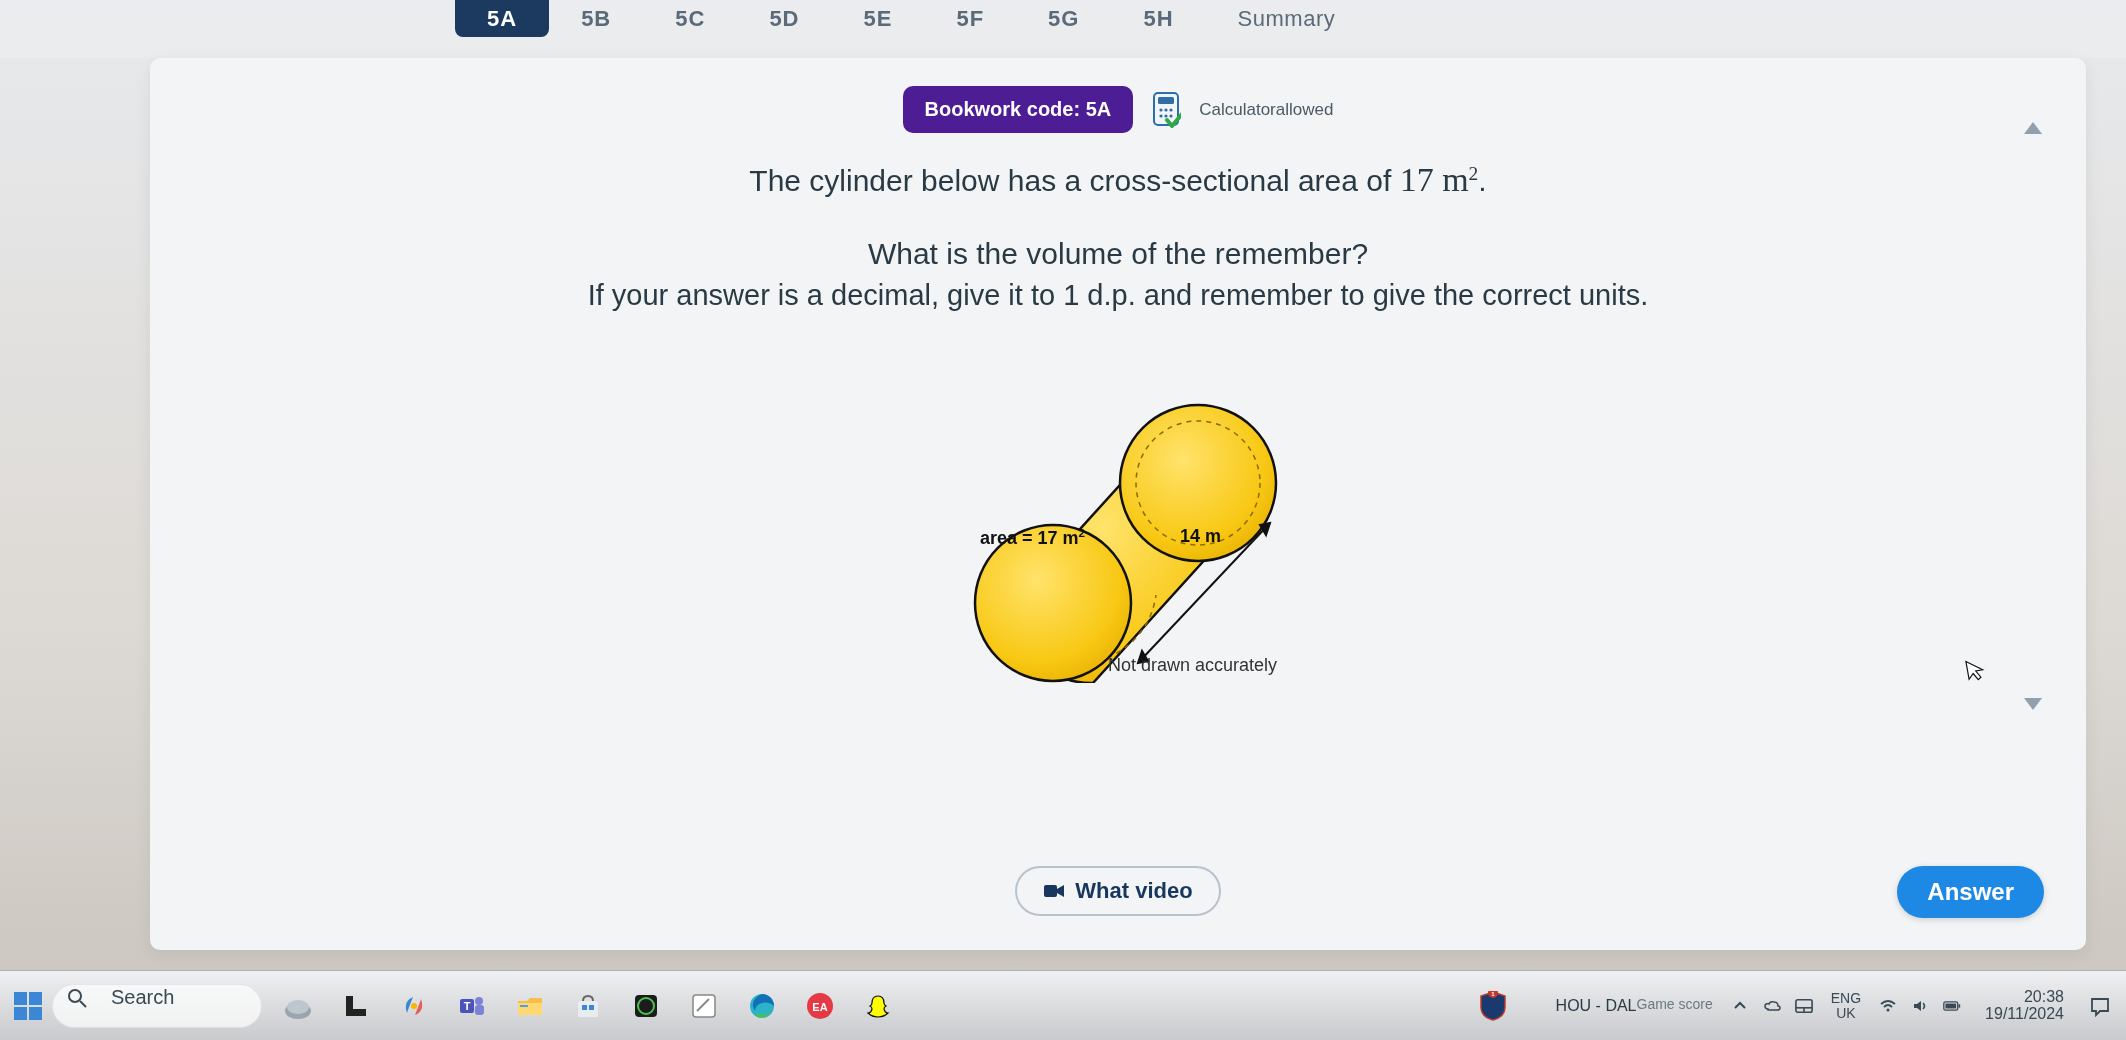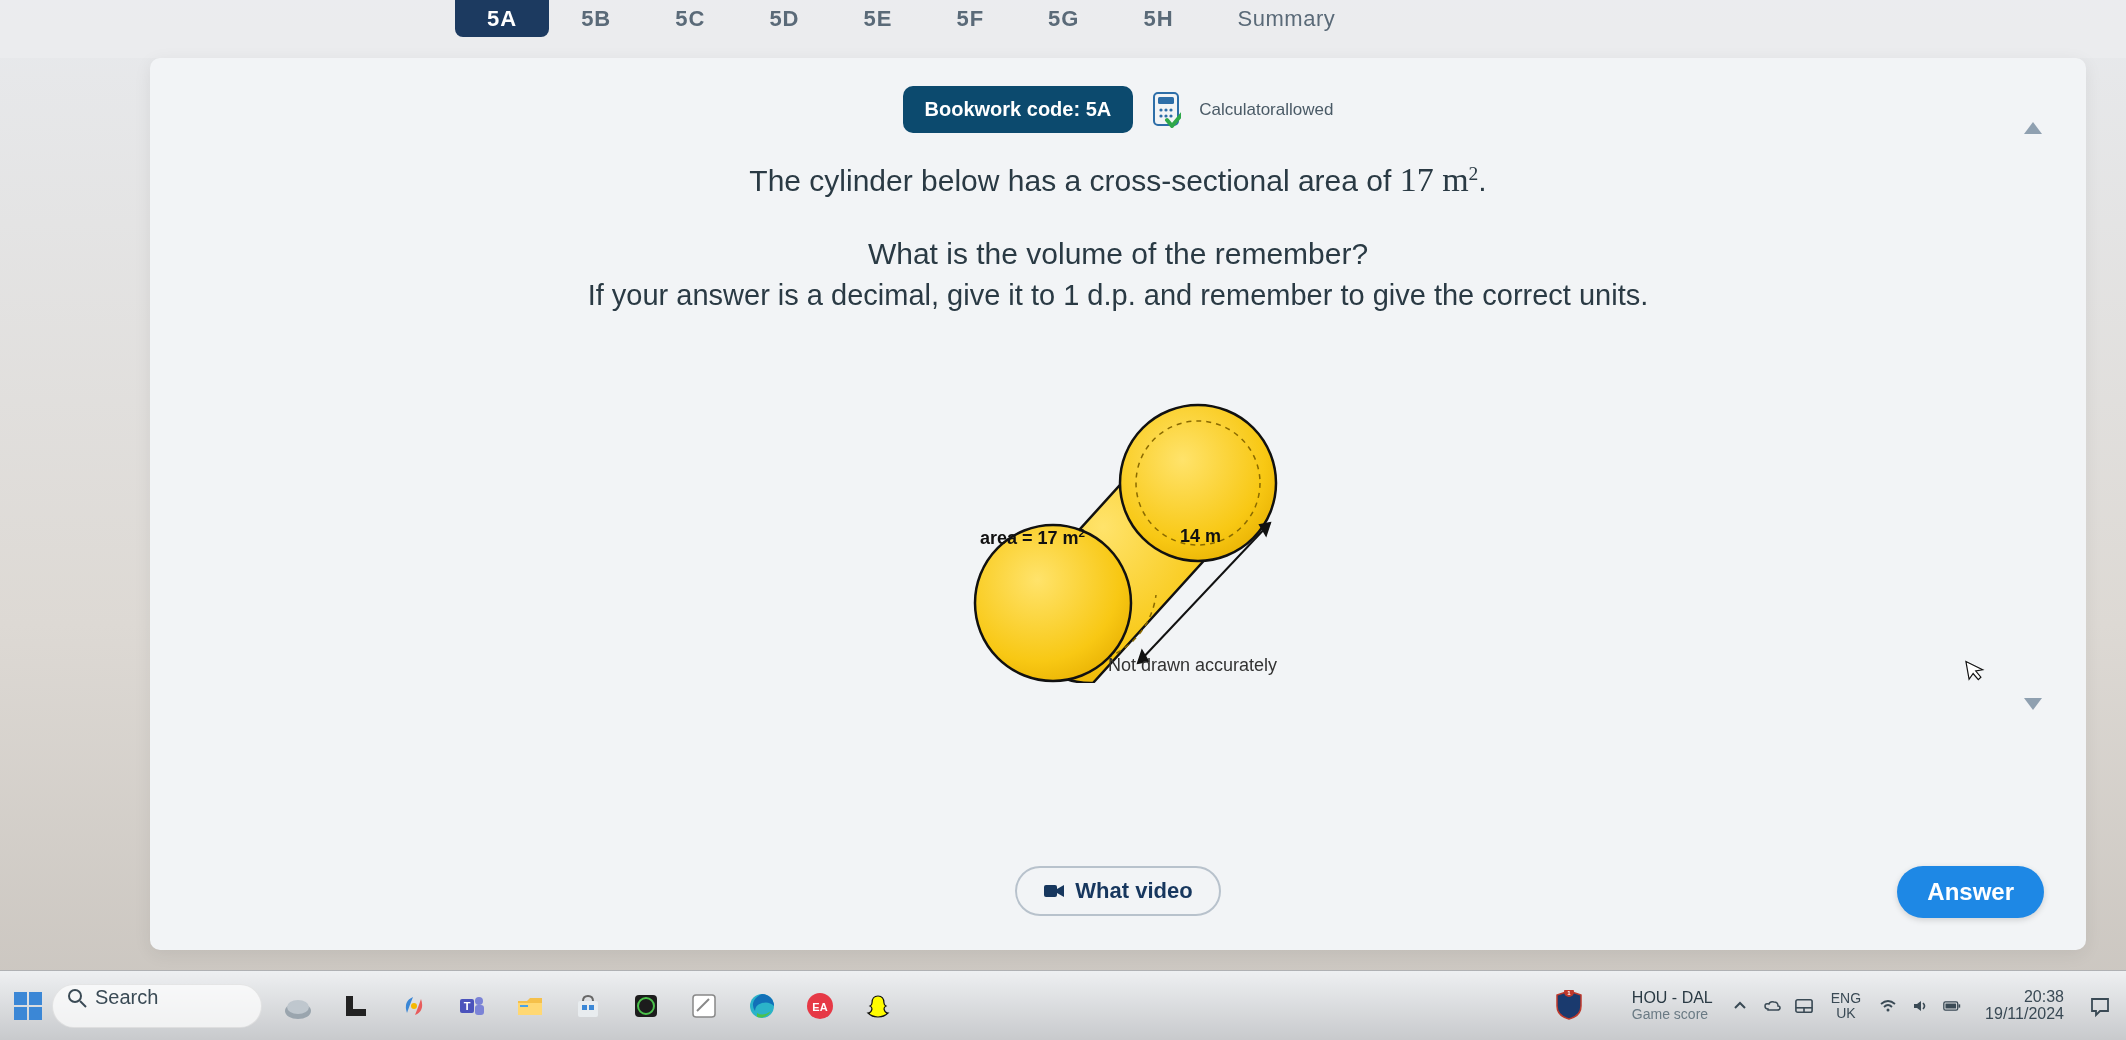--- a/index.html
+++ b/index.html
@@ -9,21 +9,21 @@
   
   .tabs { position: absolute; top: 0; left: 0; right: 0; height: 58px; display: flex; align-items: flex-start; padding-left: 455px; gap: 0; background: rgba(235,236,238,0.85); }
   .tab { height: 37px; padding: 0 32px; display: flex; align-items: center; justify-content: center; font-size: 22px; font-weight: 600; color: #5a6a78; letter-spacing: 1px; border-radius: 0 0 8px 8px; cursor: pointer; }
   .tab.active { background: #1c3a60; color: #fff; }
   .tab.summary { color: #5a6a78; font-weight: 500; letter-spacing: 0.5px; }
 
   
   .card { position: absolute; top: 58px; left: 150px; right: 40px; bottom: 90px; background: #f2f4f6; border-radius: 10px; box-shadow: 0 4px 18px rgba(0,0,0,0.07); padding: 24px 40px 30px 40px; }
 
   .header-row { display: flex; align-items: center; justify-content: center; gap: 18px; margin-top: 4px; }
-  .bookwork-badge { background: #0c4a6e; color: #fff; font-size: 20px; font-weight: 600; padding: 12px 22px; border-radius: 10px; }
+  .bookwork-badge { background: #4c1d95; color: #fff; font-size: 20px; font-weight: 600; padding: 12px 22px; border-radius: 10px; }
   .calc-ico { width: 30px; height: 36px; }
   .calc-text { display: flex; flex-direction: row; font-size: 17px; color: #4a5a66; line-height: 1.25; }
 
   .question { text-align: center; margin-top: 28px; }
   .q-line1 { font-size: 30px; color: #2a3a44; }
   .q-line1 sup { font-size: 0.65em; }
   .q-line2 { margin-top: 38px; font-size: 30px; color: #2a3a44; }
   .q-line2 b { font-weight: 400; }
   .q-line3 { margin-top: 8px; font-size: 29px; color: #2a3a44; }
 
@@ -44,32 +44,32 @@
   .scr-up { position: absolute; top: 64px; right: 44px; width: 0; height: 0; border-left: 9px solid transparent; border-right: 9px solid transparent; border-bottom: 12px solid #8fa0b0; }
   .scr-dn { position: absolute; top: 640px; right: 44px; width: 0; height: 0; border-left: 9px solid transparent; border-right: 9px solid transparent; border-top: 12px solid #8fa0b0; }
 
   .cursor-icon { position: absolute; right: 100px; top: 600px; font-size: 20px; color: #222; transform: rotate(-10deg); }
 
   
   .taskbar { position: absolute; left: 0; right: 0; bottom: 0; height: 70px; background: linear-gradient(180deg, rgba(240,242,244,0.95), rgba(200,202,205,0.95)); display: flex; align-items: center; padding: 0 14px; border-top: 1px solid rgba(0,0,0,0.12); }
   .tb-left { display: flex; align-items: center; gap: 10px; }
   .winlogo { width: 28px; height: 28px; display: grid; grid-template-columns: 1fr 1fr; grid-template-rows: 1fr 1fr; gap: 2px; }
   .winlogo div { background: #3b87d6; }
-  .searchbox { display: flex; align-items: center; gap: 8px; background: rgba(255,255,255,0.7); border-radius: 999px; height: 44px; padding: 0 18px 16px 14px; min-width: 210px; border: 1px solid rgba(0,0,0,0.08); }
+  .searchbox { display: flex; align-items: center; gap: 24px; background: rgba(255,255,255,0.7); border-radius: 999px; height: 44px; padding: 0 18px 16px 14px; min-width: 210px; border: 1px solid rgba(0,0,0,0.08); }
   .searchbox .mag { width: 20px; height: 20px; }
   .searchbox span { font-size: 20px; color: #3a4a55; }
 
   .tb-center { flex: 1; display: flex; align-items: center; gap: 22px; justify-content: flex-start; margin-left: 18px; }
   .tb-ico { width: 36px; height: 36px; display: flex; align-items: center; justify-content: center; border-radius: 6px; }
   .tb-ico svg { width: 30px; height: 30px; }
 
   .tb-right { display: flex; align-items: center; gap: 18px; margin-left: auto; }
   .nfl-wrap { display: flex; align-items: center; gap: 10px; }
   .nfl-shield { width: 26px; height: 30px; }
-  .nfl-txt { display: flex; flex-direction: column; line-height: 1.1; margin-left: 40px; }
+  .nfl-txt { display: flex; flex-direction: row; line-height: 1.1; margin-left: 40px; }
   .nfl-txt .l1 { font-size: 16px; color: #2a3a44; font-weight: 500; }
   .nfl-txt .l2 { font-size: 14px; color: #6a7a84; }
   .tray-icons { display: flex; align-items: center; gap: 14px; color: #3a4a55; }
   .tray-icons svg { width: 18px; height: 18px; }
   .lang { display: flex; flex-direction: column; align-items: center; line-height: 1.05; font-size: 14px; color: #3a4a55; }
   .clock { display: flex; flex-direction: column; align-items: flex-end; line-height: 1.05; font-size: 16px; color: #3a4a55; margin-left: 6px; }
   .notif { width: 24px; height: 24px; margin-left: 6px; }
 </style>
 </head>
 <body>

